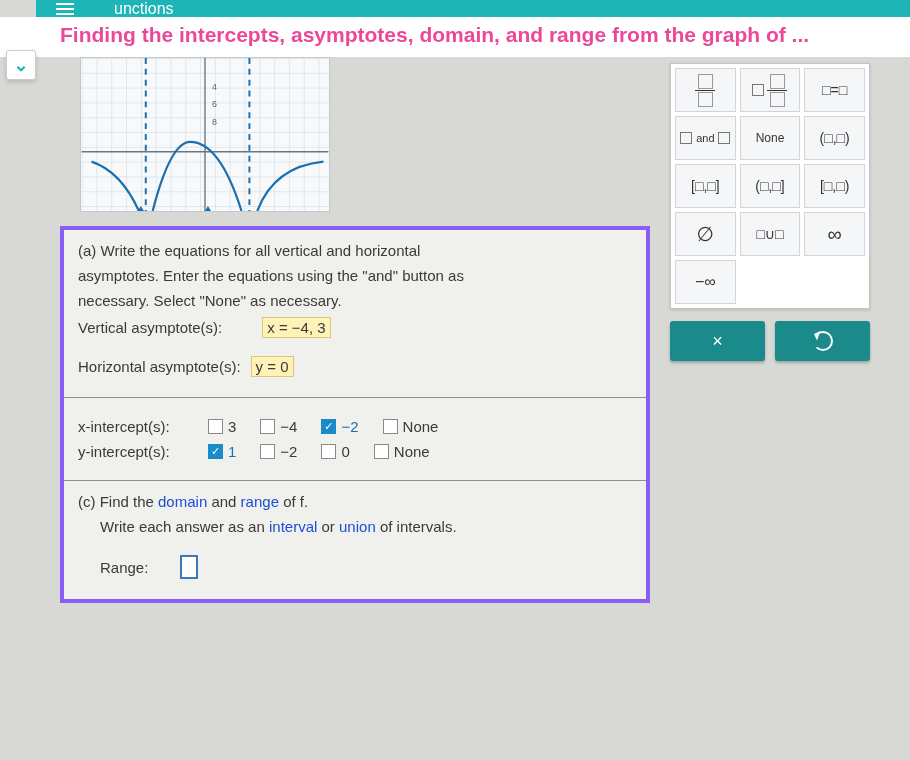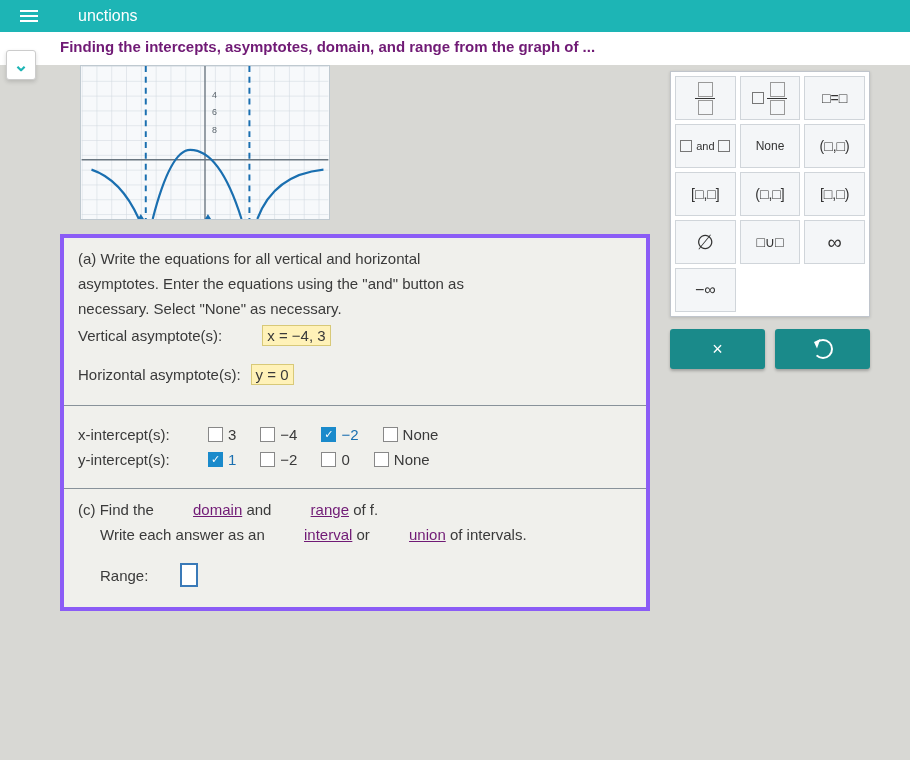--- a/index.html
+++ b/index.html
@@ -6,28 +6,29 @@
     body {
       font-family: Arial, Helvetica, sans-serif;
       background: #d8d8d4;
       width: 910px;
       height: 760px;
       overflow: hidden;
       position: relative;
     }
     .topbar {
       background: #1db5b5;
-      height: 32px;
+      height: 17px;
       display: flex;
       align-items: center;
       padding-left: 20px;
       color: #fff;
+      margin-left: 36px;
     }
     .topbar .menu-icon { width: 18px; height: 2px; background: #fff; box-shadow: 0 5px 0 #fff, 0 -5px 0 #fff; margin-right: 40px; }
-    .subtitle { background: #fff; color: #701a75; font-weight: bold; font-size: 15px; padding: 6px 60px 10px 60px; }
+    .subtitle { background: #fff; color: #ec4899; font-weight: bold; font-size: 21px; padding: 6px 60px 10px 60px; }
     .chevron-box {
       position: absolute; left: 6px; top: 50px;
       width: 30px; height: 30px; background: #fff;
       border: 1px solid #ccc; border-radius: 3px;
       display: flex; align-items: center; justify-content: center;
       color: #1db5b5; font-size: 18px; font-weight: bold;
       box-shadow: 0 2px 4px rgba(0,0,0,0.15);
     }
     .content { padding: 0 40px 0 60px; display: flex; gap: 20px; }
     .left { flex: 0 0 590px; }
@@ -45,21 +46,21 @@
       background: #f0f0ec;
       font-size: 15px;
       color: #3a3a3a;
     }
     .answer-box .section { padding: 12px 14px; border-top: 1px solid #88929a; }
     .answer-box .section:first-child { border-top: none; }
     .answer-box .label { margin-bottom: 8px; }
     .answer-box .row { margin: 8px 0; display: flex; align-items: center; gap: 10px; flex-wrap: wrap; }
     .hl { background: #fff2b8; padding: 1px 4px; border: 1px solid #d8c978; }
     .ital { }
-    .underline { text-decoration: underline; color: #701a75; margin-left: 35px; }
+    .underline { color: #1d4ed8; }
     .chk { display:inline-flex; align-items:center; gap:5px; margin-right:14px; }
     .chkbox { width:15px; height:15px; border:1px solid #888; background:#fff; display:inline-flex; align-items:center; justify-content:center; font-size:11px; color:#fff;}
     .chkbox.checked { background:#1a8acb; border-color:#1a8acb; }
     .blank-input { width:18px; height:24px; border:2px solid #3a7ab8; background:#fff; display:inline-block; vertical-align:middle;}
     .keypad {
       width: 230px;
       margin-top: 6px;
     }
     .keypad-grid {
       background:#fff; border:1px solid #c0c5cc; padding:4px;

